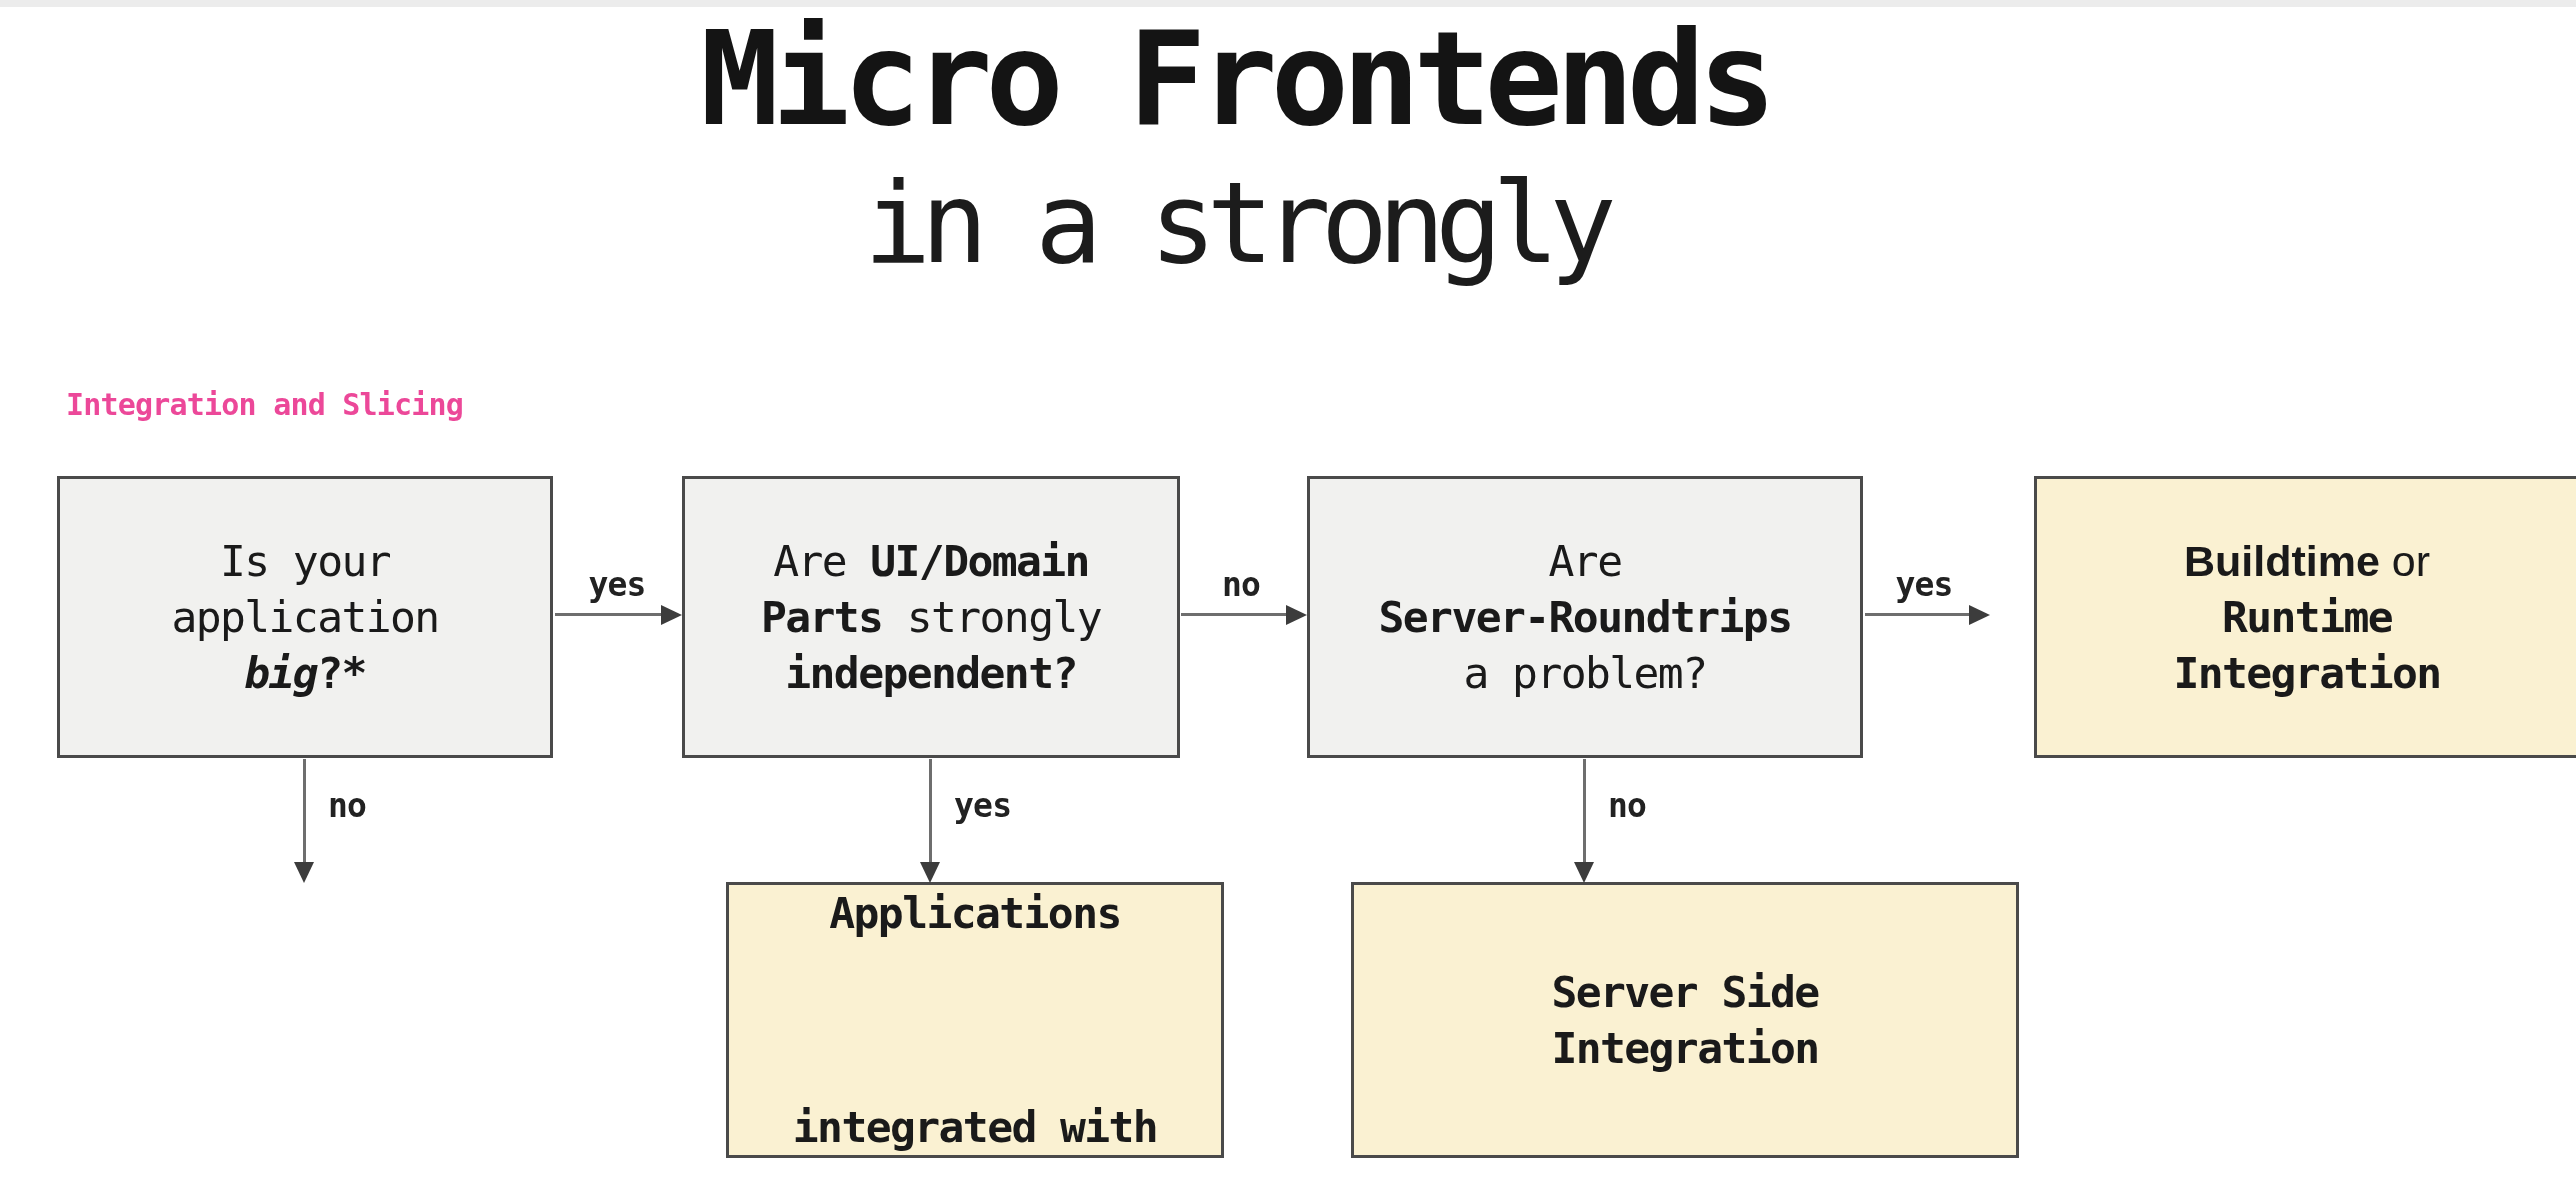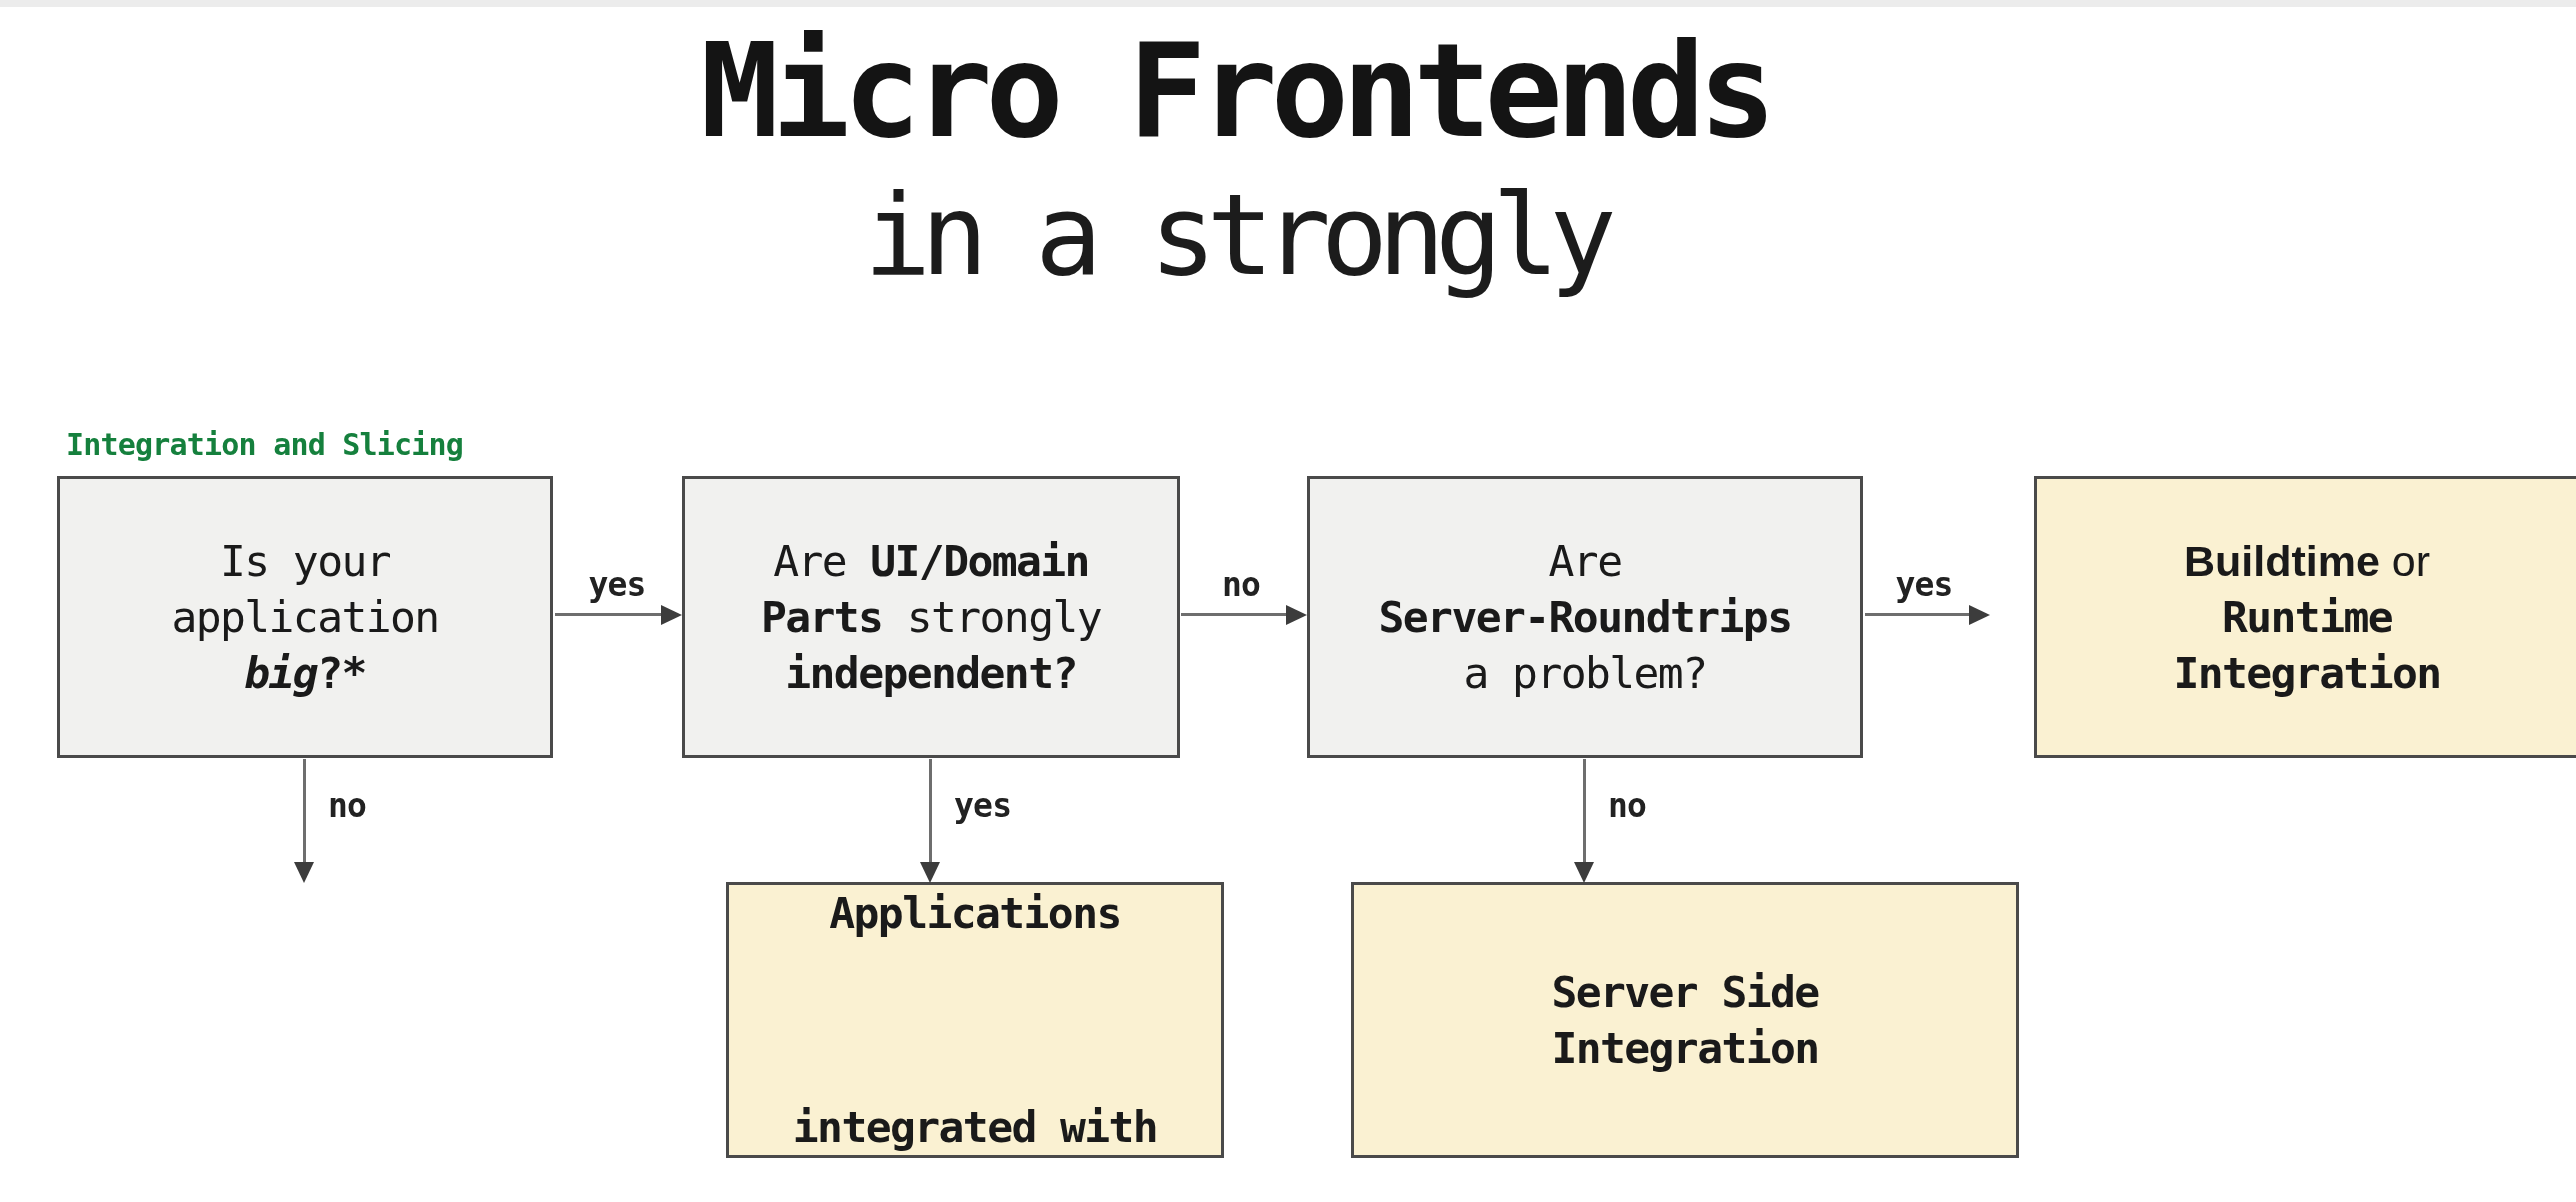--- a/index.html
+++ b/index.html
@@ -10,33 +10,33 @@
   }
   .canvas { position:relative; width:2576px; height:1203px; background:#ffffff; }
 
   .topstrip {
     position:absolute; left:0; top:0; width:2576px; height:7px;
     background:var(--strip,#ececec);
   }
 
   .title {
     position:absolute; top:4.7px; left:0; width:2470px;
-    text-align:center; color:#141414;margin-top:12px;
+    text-align:center; color:#141414;
   }
   .title .l1 {
     font-weight:bold; font-size:130px; line-height:148px; letter-spacing:-7px;
   }
   .title .l2 {
     font-weight:normal; font-size:112px; line-height:140px; letter-spacing:-10.3px;
     color:#1c1c1c;
   }
 
   .section-label {
     position:absolute; left:66px; top:387px;
-    font-size:30px; font-weight:bold; letter-spacing:-0.8px; color:#15803d;margin-top:40px;
+    font-size:30px; font-weight:bold; letter-spacing:-0.8px; color:#ec4899;
   }
 
   .box {
     position:absolute; box-sizing:border-box;
     border:3.2px solid var(--border,#4a4a4a);
     display:flex; flex-direction:column; align-items:center; justify-content:center;
     color:var(--text,#1a1a1a); text-align:center;
   }
   .box.q { background:var(--qfill,#f1f1ef); }
   .box.r { background:var(--rfill,#faf1d2);margin-left:44px; }

